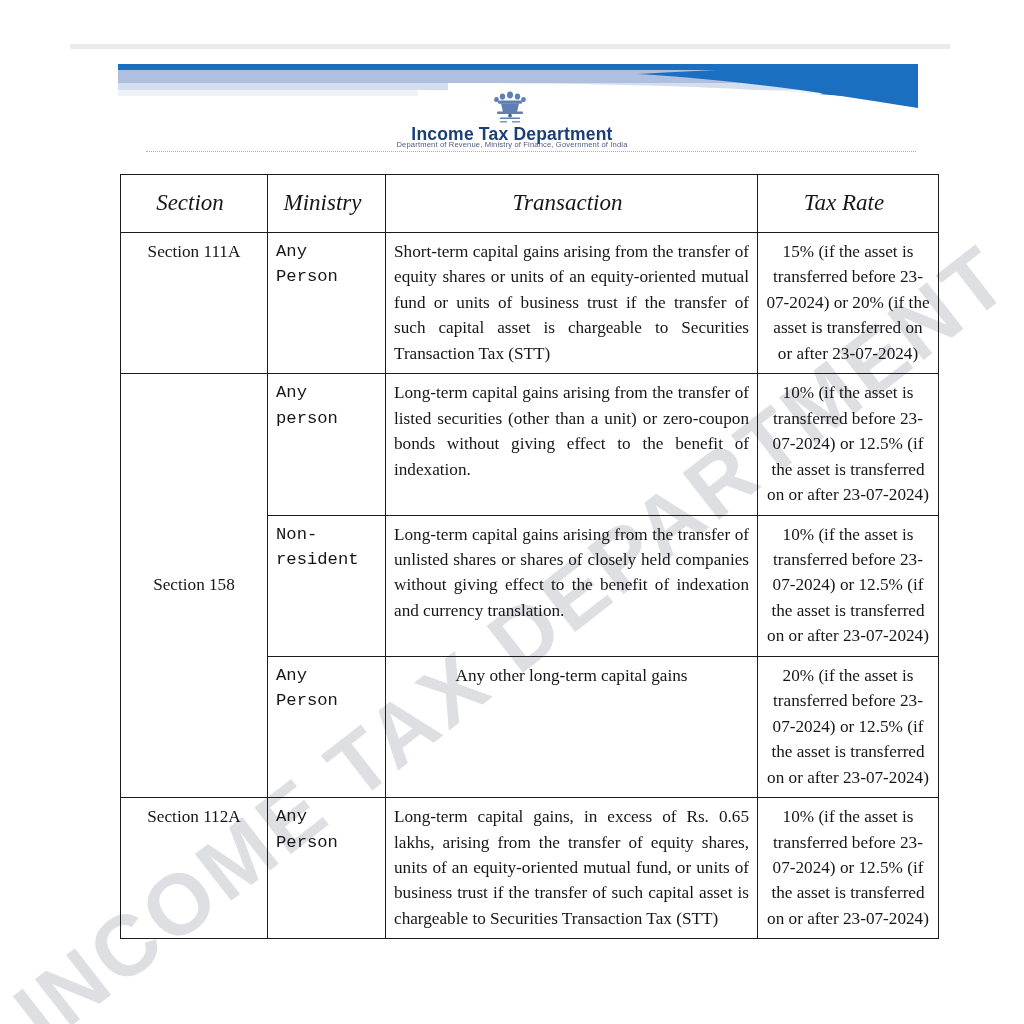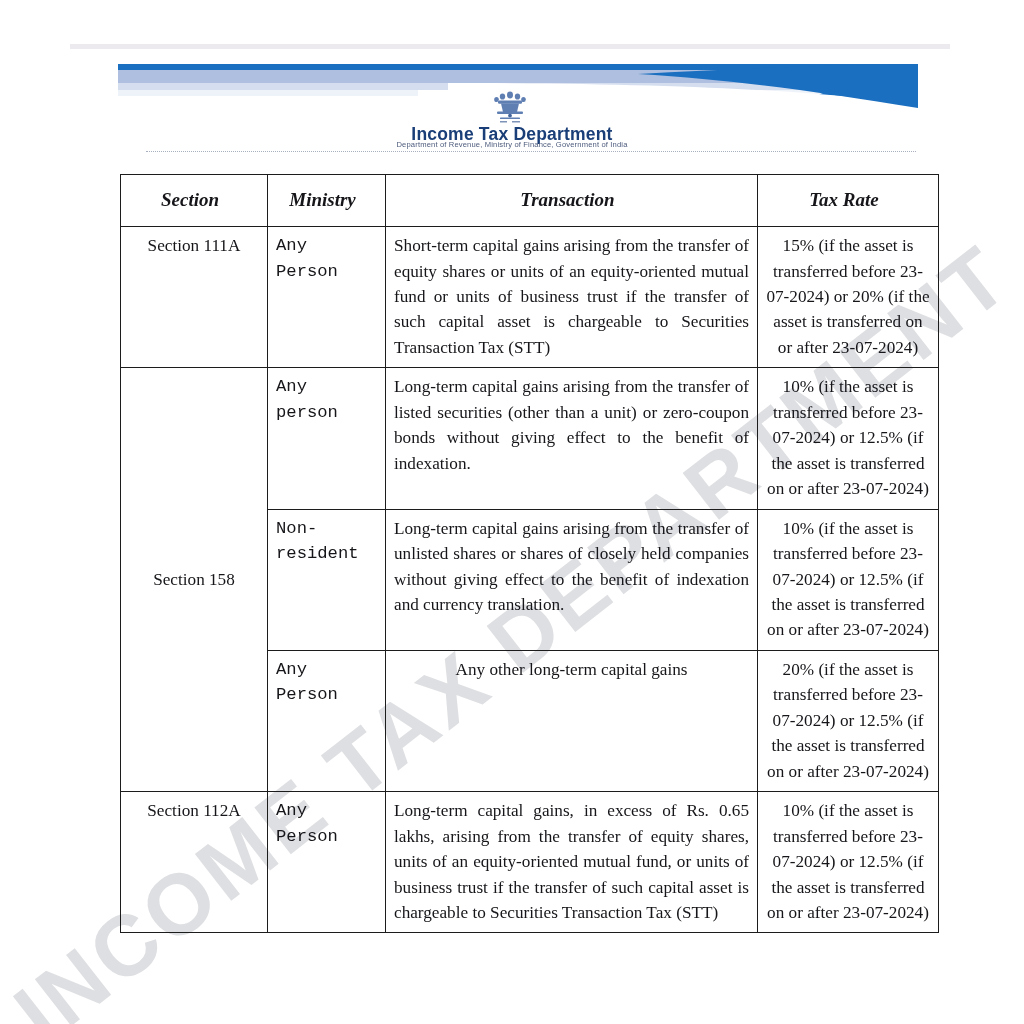--- a/index.html
+++ b/index.html
@@ -118,22 +118,22 @@
     border: 1.7px solid #1c1c1c;
     padding: 6px 8px 7px 8px;
     vertical-align: top;
     font-size: 17.2px;
     line-height: 1.48;
     color: #16161a;
   }
   .tax-table th {
     text-align: center;
     font-style: italic;
-    font-weight: bold;
-    font-size: 19px;
+    font-weight: normal;
+    font-size: 23px;
     padding: 11px 16px 12px 8px;
     vertical-align: middle;
   }
   .col-section   { width: 147px; }
   .col-assessee  { width: 118px; }
   .col-particulars { width: 372px; }
   .col-taxrate   { width: 181px; }
 
   td.cell-section {
     text-align: center;

